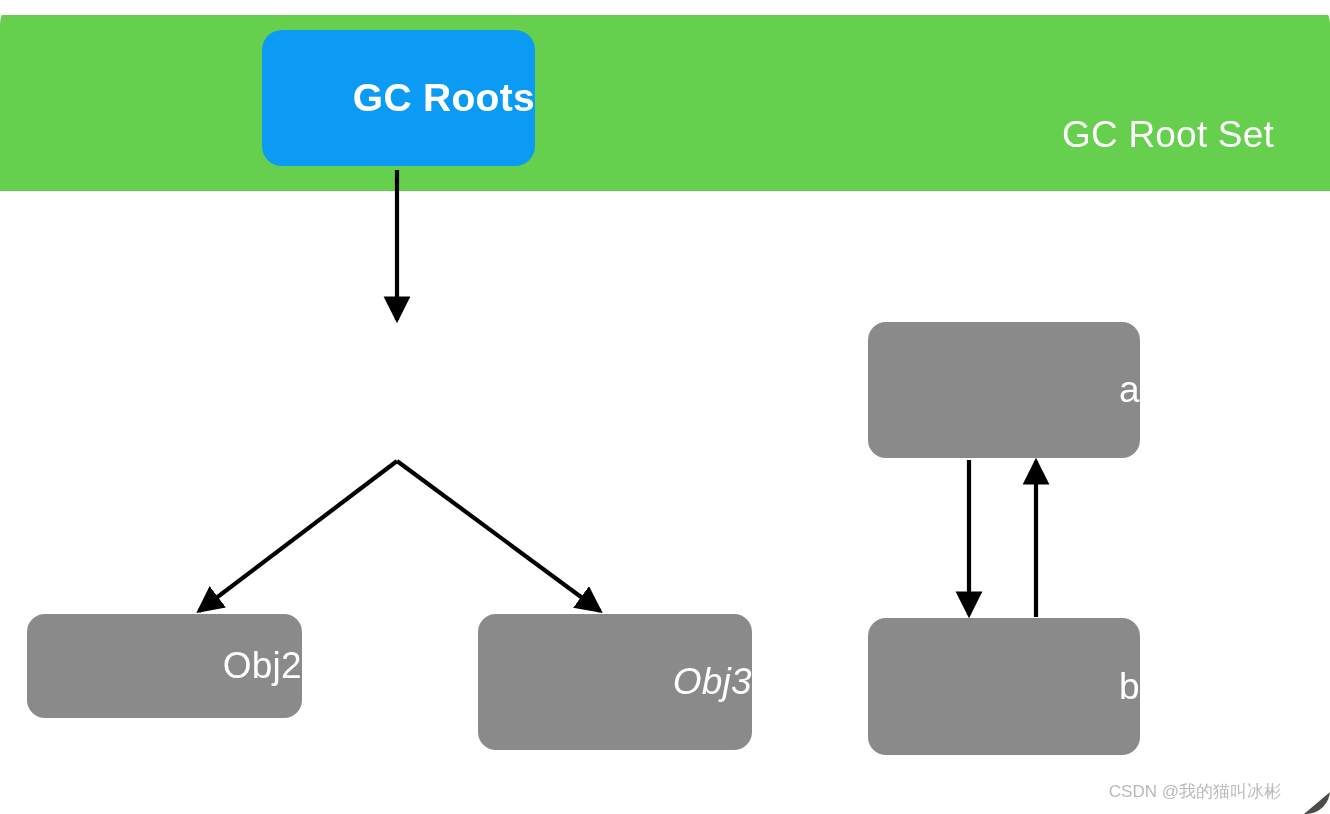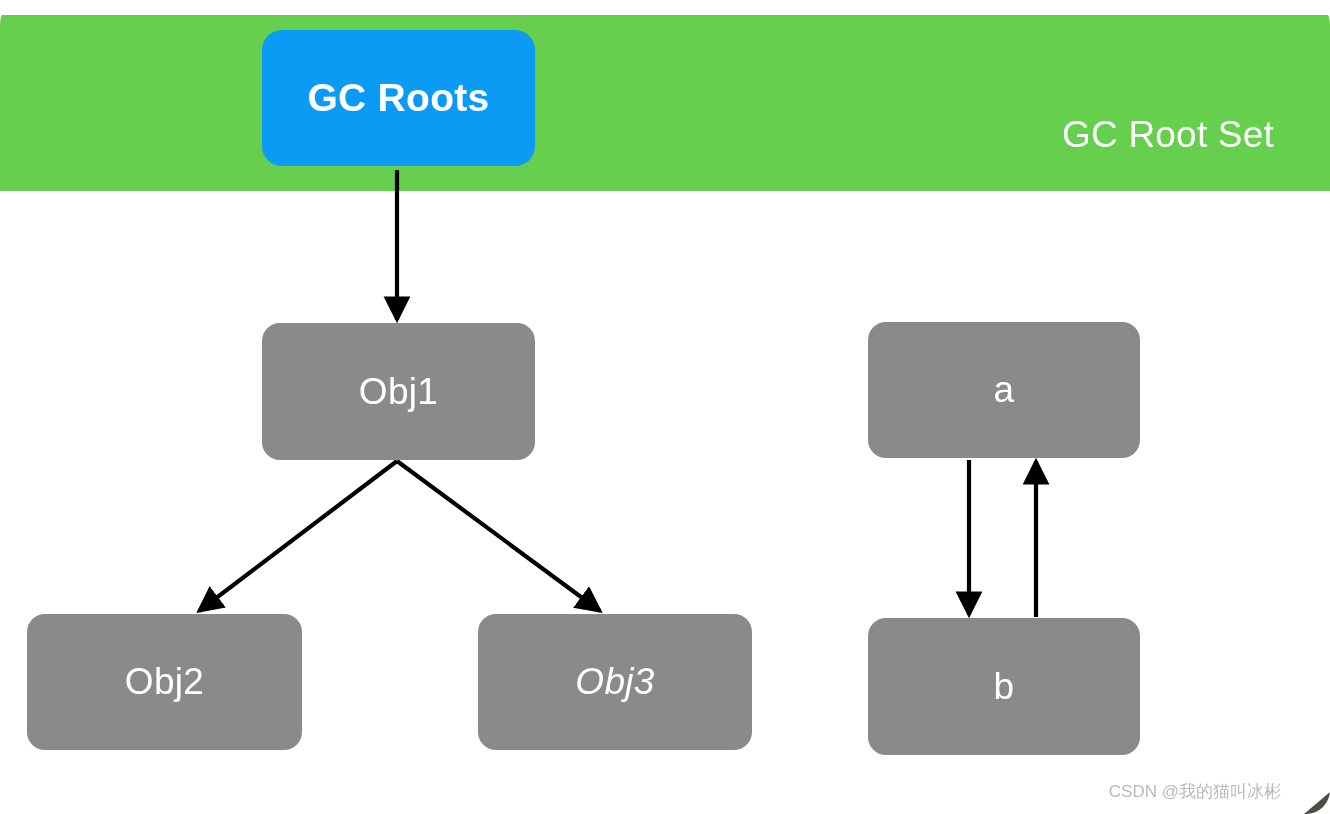--- a/index.html
+++ b/index.html
@@ -35,42 +35,42 @@
     line-height: 46px;
     white-space: nowrap;
     letter-spacing: 0.2px;
   }
   .node {
     position: absolute;
     box-sizing: border-box;
     border-radius: 18px;
     display: flex;
     align-items: center;
-    justify-content: center;
+    justify-content: flex-end;
     color: #ffffff;
     text-align: center;
     letter-spacing: 0.3px;
   }
   .node-root {
     left: 262px;
     top: 30px;
     width: 273px;
     height: 136px;
     background: #0b9bf5;
     border-radius: 20px;
     font-size: 39px;
     font-weight: bold;
   }
   .node-obj {
     background: #8a8a8a;
     font-size: 37px;
     font-weight: normal;
   }
   .node-obj1 { left: 262px; top: 323px; width: 273px; height: 137px; }
-  .node-obj2 { left: 27px;  top: 614px; width: 275px; height: 136px; }
+  .node-obj2 { left: 27px;  top: 614px; width: 275px; height: 104px; }
   .node-obj3 { left: 478px; top: 614px; width: 274px; height: 136px; font-style: italic; }
   .node-a    { left: 868px; top: 322px; width: 272px; height: 136px; }
   .node-b    { left: 868px; top: 618px; width: 272px; height: 137px; }
 
   #edges {
     position: absolute;
     left: 0;
     top: 0;
     width: 1330px;
     height: 814px;
@@ -120,23 +120,20 @@
 
     <line x1="969" y1="460" x2="969" y2="615" stroke="#000000" stroke-width="4.2" marker-end="url(#arrowhead)"></line>
 
     <line x1="1036" y1="617" x2="1036" y2="461" stroke="#000000" stroke-width="4.2" marker-end="url(#arrowhead)"></line>
   </svg>
 
   <div class="node node-root">
     <span>GC Roots</span>
   </div>
 
-  <div class="node node-obj node-obj1">
-    <span>Obj1</span>
-  </div>
 
   <div class="node node-obj node-obj2">
     <span>Obj2</span>
   </div>
 
   <div class="node node-obj node-obj3">
     <span>Obj3</span>
   </div>
 
   <div class="node node-obj node-a">

